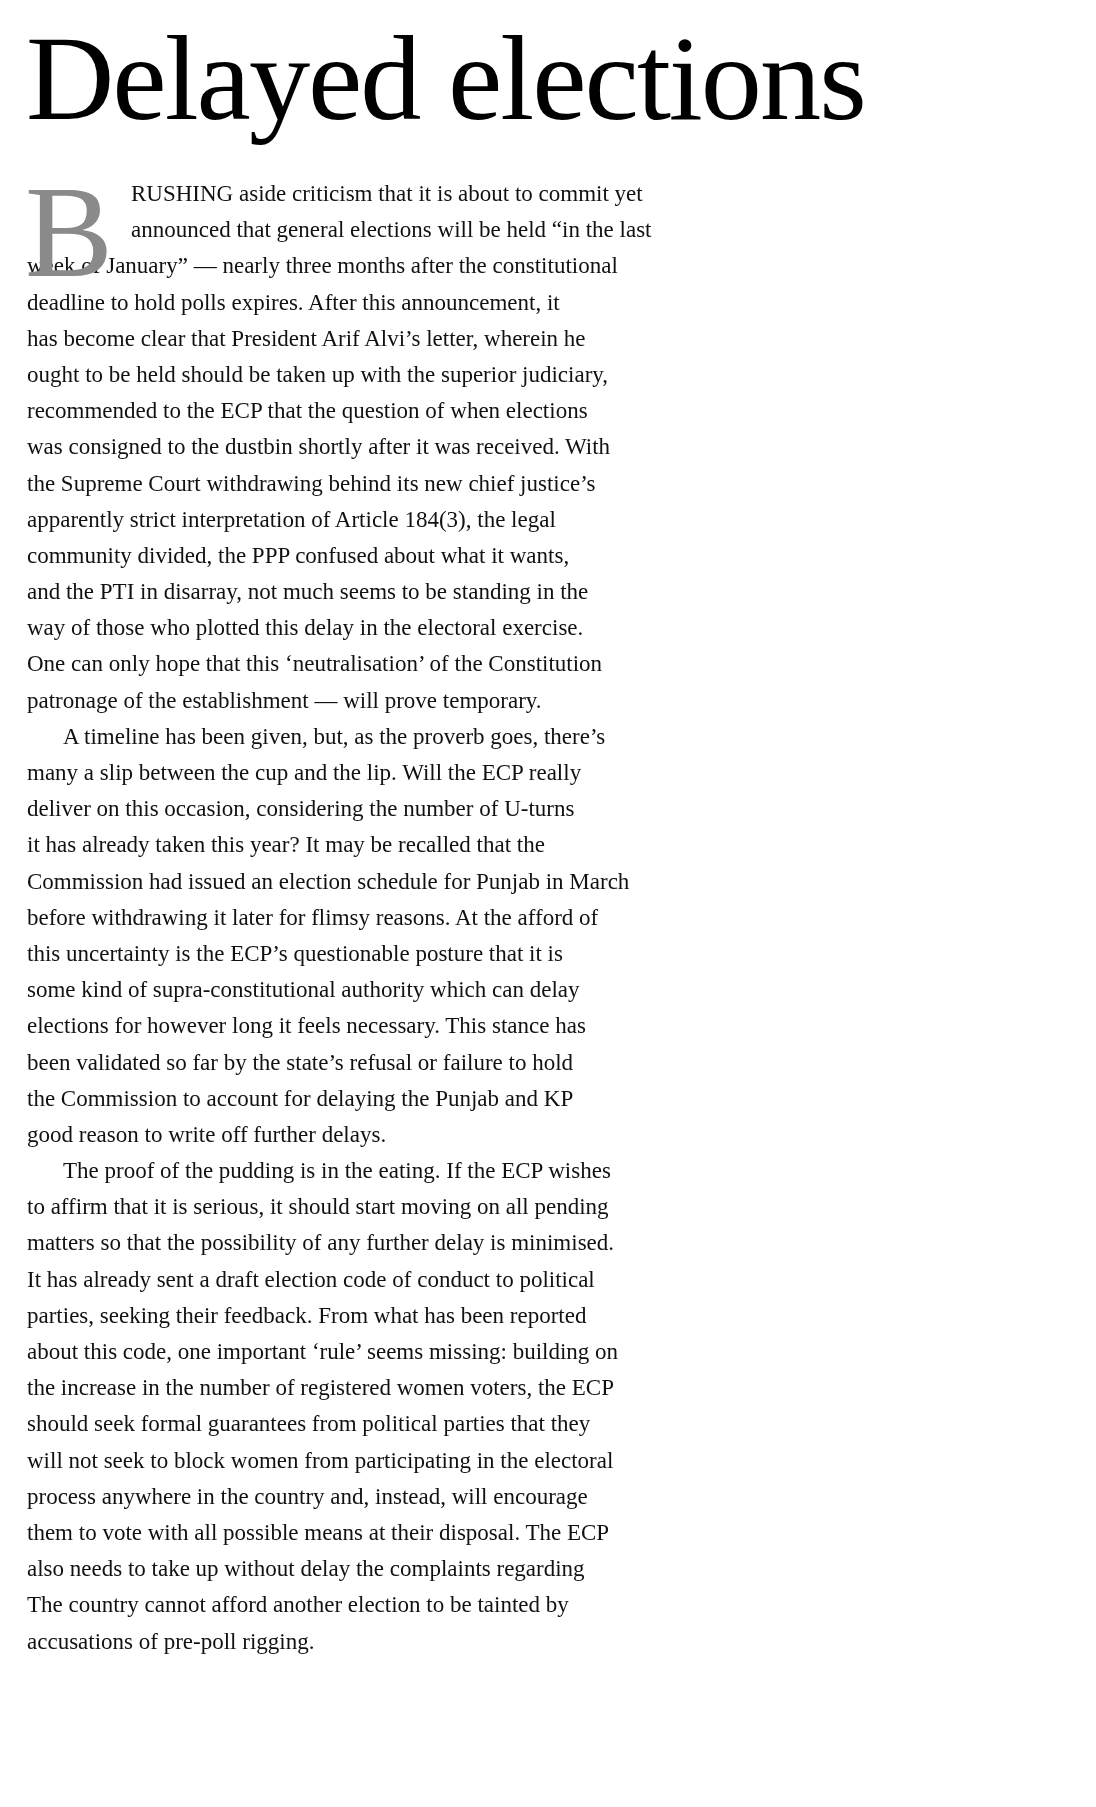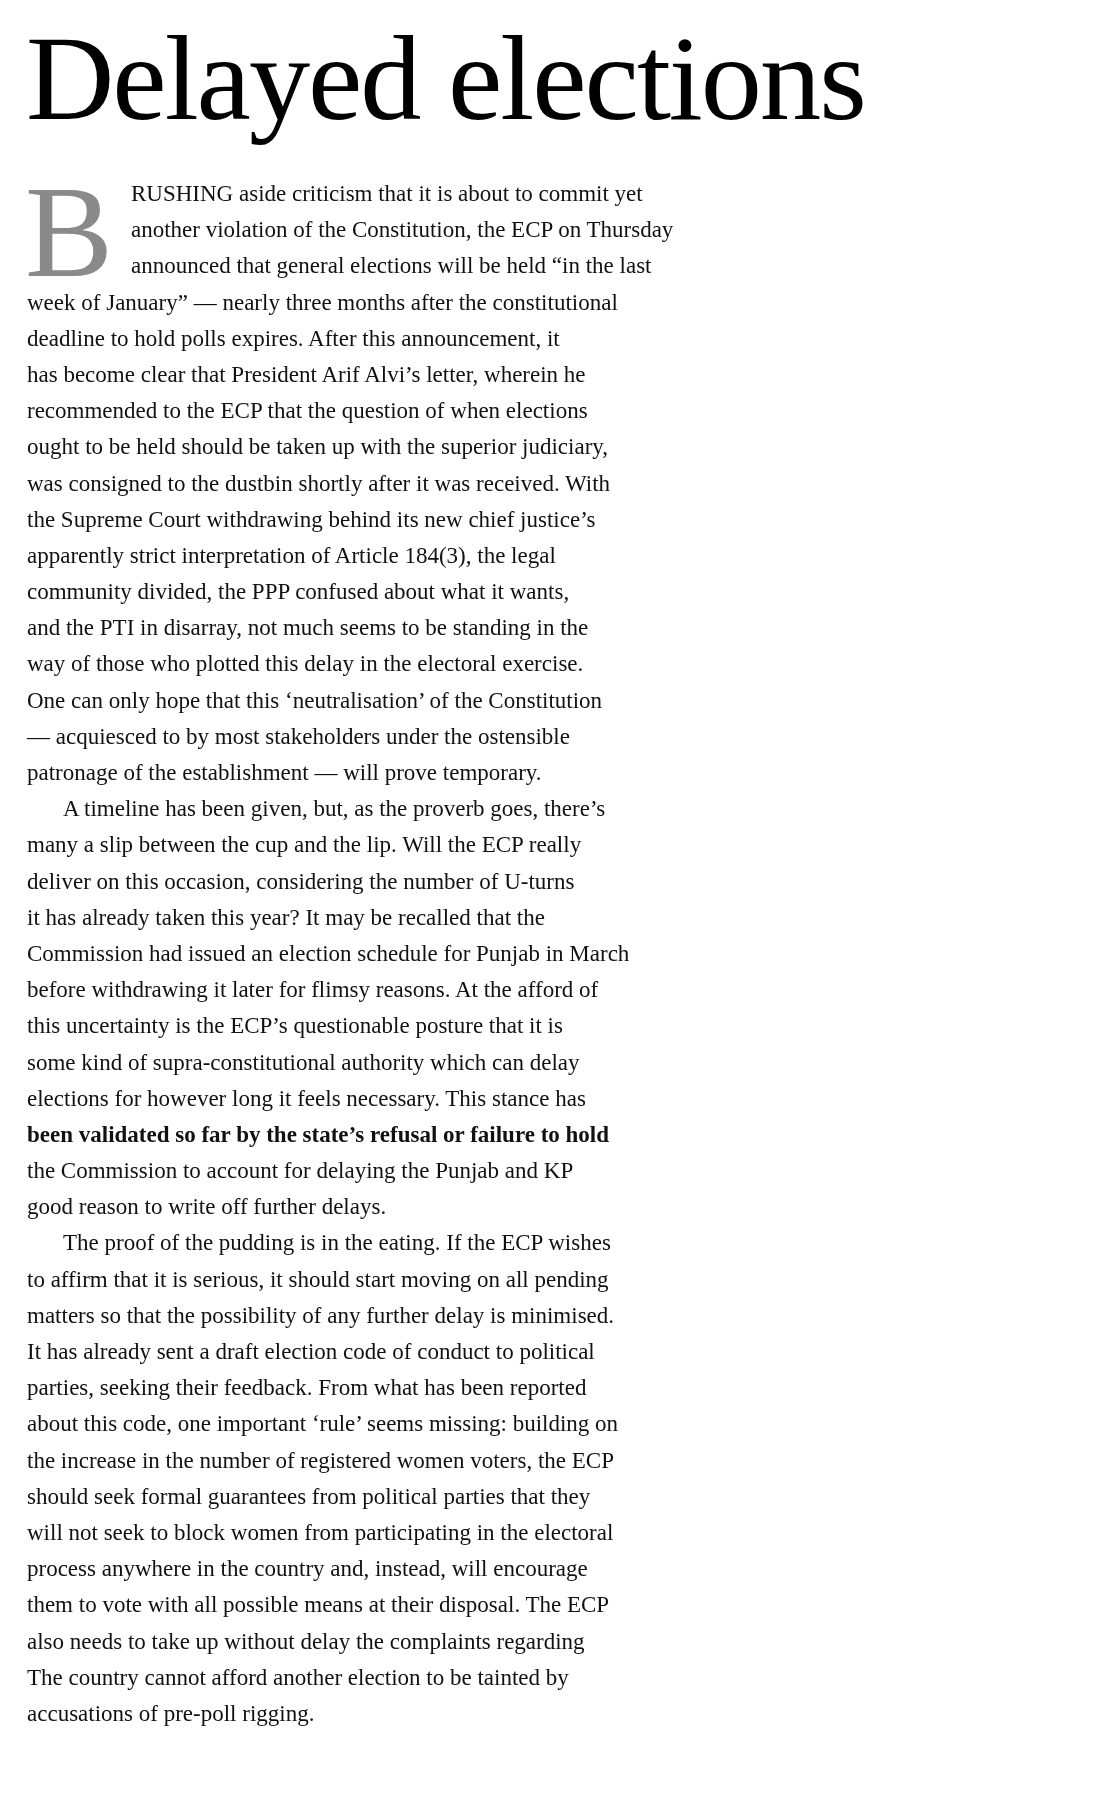--- a/index.html
+++ b/index.html
@@ -25,46 +25,44 @@
 </style>
 </head>
 <body>
 
 <h1 class="title">Delayed elections</h1>
 
 <div class="article">
   <span class="dropcap">B</span>
   <div id="lines">
       <div class="line dropcap-line"><span style="display: inline-block; transform-origin: left center;">RUSHING aside criticism that it is about to commit yet</span></div>
-      <div class="line dropcap-line"><span style="display: inline-block; transform-origin: left center;">another violation of the Constitution, the ECP on Thursday</span></div>
       <div class="line dropcap-line"><span style="display: inline-block; transform-origin: left center;">announced that general elections will be held “in the last</span></div>
       <div class="line"><span style="display: inline-block; transform-origin: left center;">week of January” — nearly three months after the constitutional</span></div>
       <div class="line"><span style="display: inline-block; transform-origin: left center;">deadline to hold polls expires. After this announcement, it</span></div>
       <div class="line"><span style="display: inline-block; transform-origin: left center;">has become clear that President Arif Alvi’s letter, wherein he</span></div>
+      <div class="line"><span style="display: inline-block; transform-origin: left center;">ought to be held should be taken up with the superior judiciary,</span></div>
       <div class="line"><span style="display: inline-block; transform-origin: left center;">recommended to the ECP that the question of when elections</span></div>
-      <div class="line"><span style="display: inline-block; transform-origin: left center;">ought to be held should be taken up with the superior judiciary,</span></div>
       <div class="line"><span style="display: inline-block; transform-origin: left center;">was consigned to the dustbin shortly after it was received. With</span></div>
       <div class="line"><span style="display: inline-block; transform-origin: left center;">the Supreme Court withdrawing behind its new chief justice’s</span></div>
       <div class="line"><span style="display: inline-block; transform-origin: left center;">apparently strict interpretation of Article 184(3), the legal</span></div>
       <div class="line"><span style="display: inline-block; transform-origin: left center;">community divided, the PPP confused about what it wants,</span></div>
       <div class="line"><span style="display: inline-block; transform-origin: left center;">and the PTI in disarray, not much seems to be standing in the</span></div>
       <div class="line"><span style="display: inline-block; transform-origin: left center;">way of those who plotted this delay in the electoral exercise.</span></div>
       <div class="line"><span style="display: inline-block; transform-origin: left center;">One can only hope that this ‘neutralisation’ of the Constitution</span></div>
-      <div class="line"><span style="display: inline-block; transform-origin: left center;">— acquiesced to by most stakeholders under the ostensible</span></div>
       <div class="line"><span style="display: inline-block; transform-origin: left center; text-align: center;">patronage of the establishment — will prove temporary.</span></div>
       <div class="line indent"><span style="display: inline-block; transform-origin: left center;">A timeline has been given, but, as the proverb goes, there’s</span></div>
       <div class="line"><span style="display: inline-block; transform-origin: left center;">many a slip between the cup and the lip. Will the ECP really</span></div>
       <div class="line"><span style="display: inline-block; transform-origin: left center;">deliver on this occasion, considering the number of U-turns</span></div>
       <div class="line"><span style="display: inline-block; transform-origin: left center;">it has already taken this year? It may be recalled that the</span></div>
       <div class="line"><span style="display: inline-block; transform-origin: left center;">Commission had issued an election schedule for Punjab in March</span></div>
       <div class="line"><span style="display: inline-block; transform-origin: left center;">before withdrawing it later for flimsy reasons. At the afford of</span></div>
       <div class="line"><span style="display: inline-block; transform-origin: left center;">this uncertainty is the ECP’s questionable posture that it is</span></div>
       <div class="line"><span style="display: inline-block; transform-origin: left center;">some kind of supra-constitutional authority which can delay</span></div>
       <div class="line"><span style="display: inline-block; transform-origin: left center;">elections for however long it feels necessary. This stance has</span></div>
-      <div class="line"><span style="display: inline-block; transform-origin: left center; font-weight: bold;">been validated so far by the state’s refusal or failure to hold</span></div>
+      <div class="line"><span style="display: inline-block; transform-origin: left center;">been validated so far by the state’s refusal or failure to hold</span></div>
       <div class="line"><span style="display: inline-block; transform-origin: left center;">the Commission to account for delaying the Punjab and KP</span></div>
       <div class="line"><span style="display: inline-block; transform-origin: left center;">good reason to write off further delays.</span></div>
       <div class="line indent"><span style="display: inline-block; transform-origin: left center;">The proof of the pudding is in the eating. If the ECP wishes</span></div>
       <div class="line"><span style="display: inline-block; transform-origin: left center;">to affirm that it is serious, it should start moving on all pending</span></div>
       <div class="line"><span style="display: inline-block; transform-origin: left center;">matters so that the possibility of any further delay is minimised.</span></div>
       <div class="line"><span style="display: inline-block; transform-origin: left center;">It has already sent a draft election code of conduct to political</span></div>
       <div class="line"><span style="display: inline-block; transform-origin: left center;">parties, seeking their feedback. From what has been reported</span></div>
       <div class="line"><span style="display: inline-block; transform-origin: left center;">about this code, one important ‘rule’ seems missing: building on</span></div>
       <div class="line"><span style="display: inline-block; transform-origin: left center;">the increase in the number of registered women voters, the ECP</span></div>
       <div class="line"><span style="display: inline-block; transform-origin: left center;">should seek formal guarantees from political parties that they</span></div>

